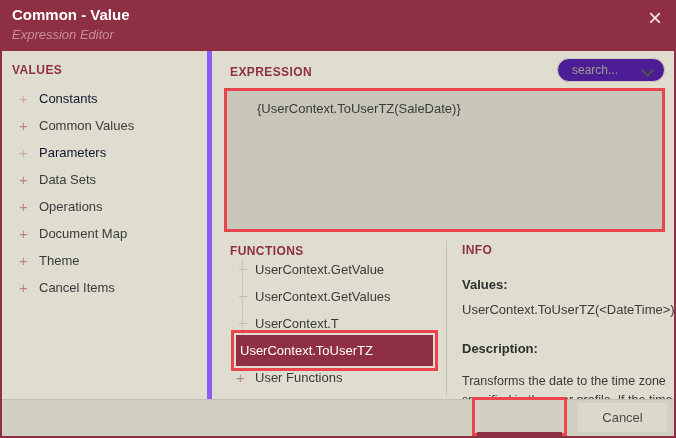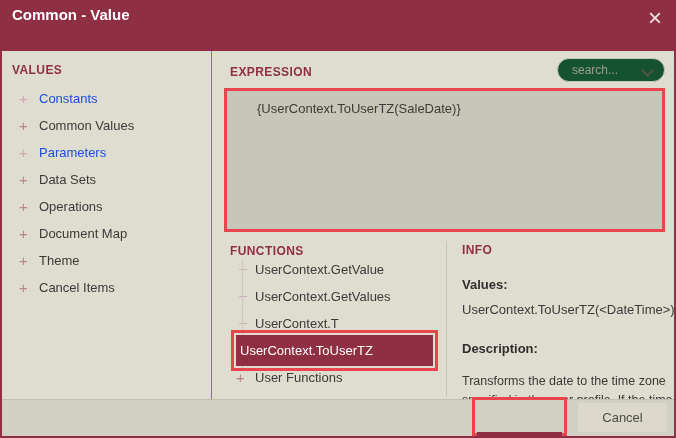--- a/index.html
+++ b/index.html
@@ -10,33 +10,33 @@
   }
   .dialog-frame { position:absolute; inset:0; border:2px solid #8f2f43; box-sizing:border-box; pointer-events:none; z-index:50; }
 
   
   .titlebar { position:absolute; top:0; left:0; right:0; height:51px; background:#8f2f43; }
   .title    { position:absolute; left:12px; top:6px; font-size:15px; font-weight:bold; color:#ffffff; }
   .subtitle { position:absolute; left:12px; top:27px; font-size:13px; font-style:italic; color:#c98d99; }
   .close    { position:absolute; right:14px; top:4px; font-size:24px; font-weight:300; color:#f0dee2; line-height:28px; cursor:pointer; }
 
   
-  .sidebar { position:absolute; left:2px; top:51px; width:210px; bottom:38px; border-right:1px solid #8b5cf6; box-sizing:border-box; padding-top:12px; }
+  .sidebar { position:absolute; left:2px; top:51px; width:210px; bottom:38px; border-right:5px solid #8b5cf6; box-sizing:border-box; padding-top:12px; }
   .section-header { font-size:12px; font-weight:bold; color:#8f2f43; letter-spacing:.4px; }
   .sidebar .section-header { margin:0 0 8px 10px; line-height:14px; }
   .tree-row { height:27px; display:flex; align-items:center; padding-left:17px; font-size:13px; color:#3a3a3a; cursor:pointer; }
   .tree-row .plus { width:20px; color:#b9838f; font-size:15px; line-height:15px; }
-  .tree-row.disabled .lbl { color:#1d4ed8; }
+  .tree-row.disabled .lbl { color:#0f172a; }
   .tree-row.disabled .plus { color:#cfa9b2; }
 
   
   .main { position:absolute; left:213px; top:51px; right:2px; bottom:38px; }
   .expr-header { position:absolute; left:17px; top:14px;text-align:right; }
   .search-pill { position:absolute; top:7px; right:9px; width:108px; height:24px; border-radius:13px;
-                 background:#14532d; border:1px solid #c9c6b9; box-sizing:border-box; cursor:pointer; }
+                 background:#4c1d95; border:1px solid #c9c6b9; box-sizing:border-box; cursor:pointer; }
   .search-pill .ph { position:absolute; left:14px; top:4px; font-size:12px; color:#a09d90; }
   .chevron { position:absolute; right:12px; top:7px; width:7px; height:7px;
              border-right:2px solid #55534a; border-bottom:2px solid #55534a; transform:rotate(45deg); }
 
   .expr-annot { position:absolute; left:11px; top:37px; right:9px; height:144px;
                 border:3px solid #e9454d; box-sizing:border-box; background:#c8c6b8; }
   .expr-text { padding:10px 30px; font-size:13px; color:#3b3b3b; white-space:pre-wrap; cursor:text; }
 
   .func-header { position:absolute; left:17px; top:193px; }
   .tree-vline { position:absolute; left:29px; top:208px; width:1px; height:112px; background:#ccc9bb; }
@@ -65,20 +65,21 @@
   .save-btn { height:100%; background:#8f2f43; color:#86efac; font-size:13px;
               display:flex; align-items:center; justify-content:center; cursor:pointer;margin-top:30px; }
   .cancel-btn { position:absolute; right:7px; top:3px; width:89px; height:29px; background:#dcd9cc;
                 color:#4a4a48; font-size:13px; display:flex; align-items:center; justify-content:center; cursor:pointer; }
 </style>
 </head>
 <body>
 
 <div class="titlebar">
   <div class="title">Common - Value</div>
+  <div class="subtitle">Expression Editor</div>
   <div class="close">×</div>
 </div>
 
 <div class="sidebar">
   <div class="section-header">VALUES</div>
   <div id="values-list">
       <div class="tree-row disabled">
         <span class="plus">+</span>
         <span class="lbl">Constants</span>
       </div>

